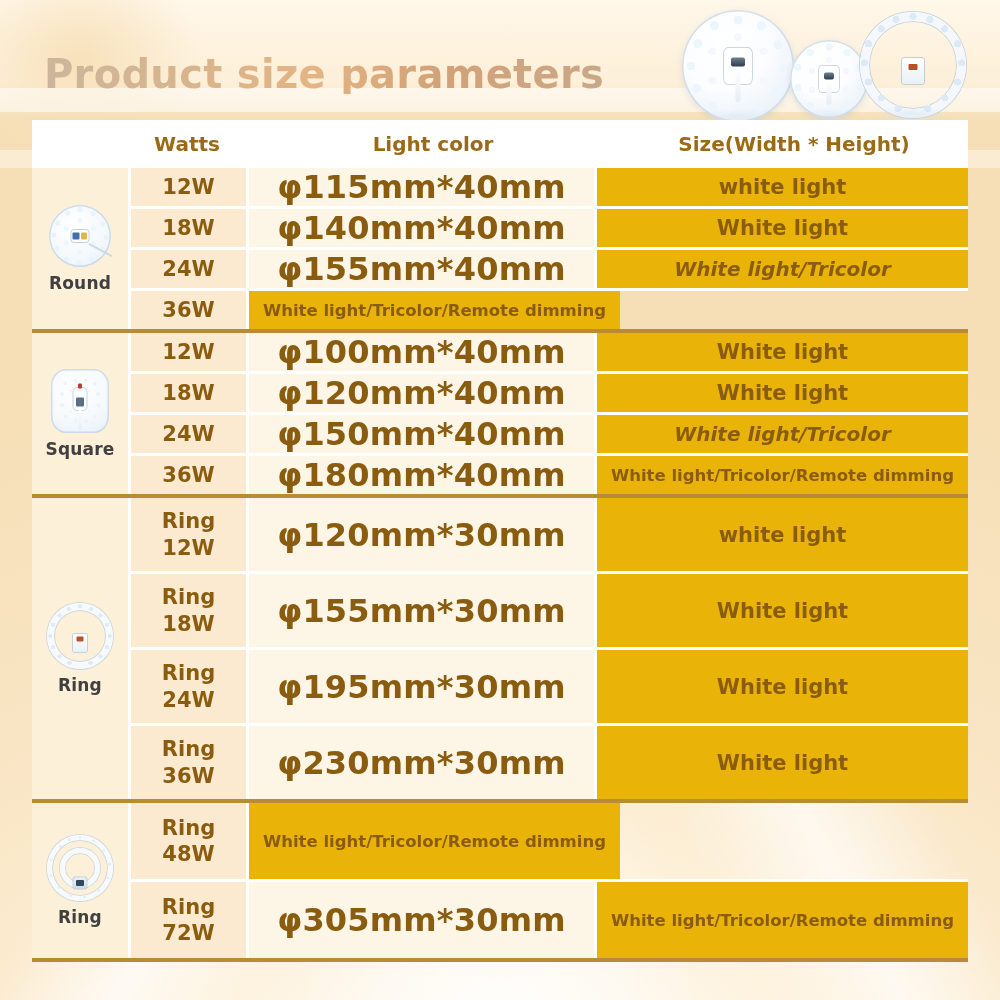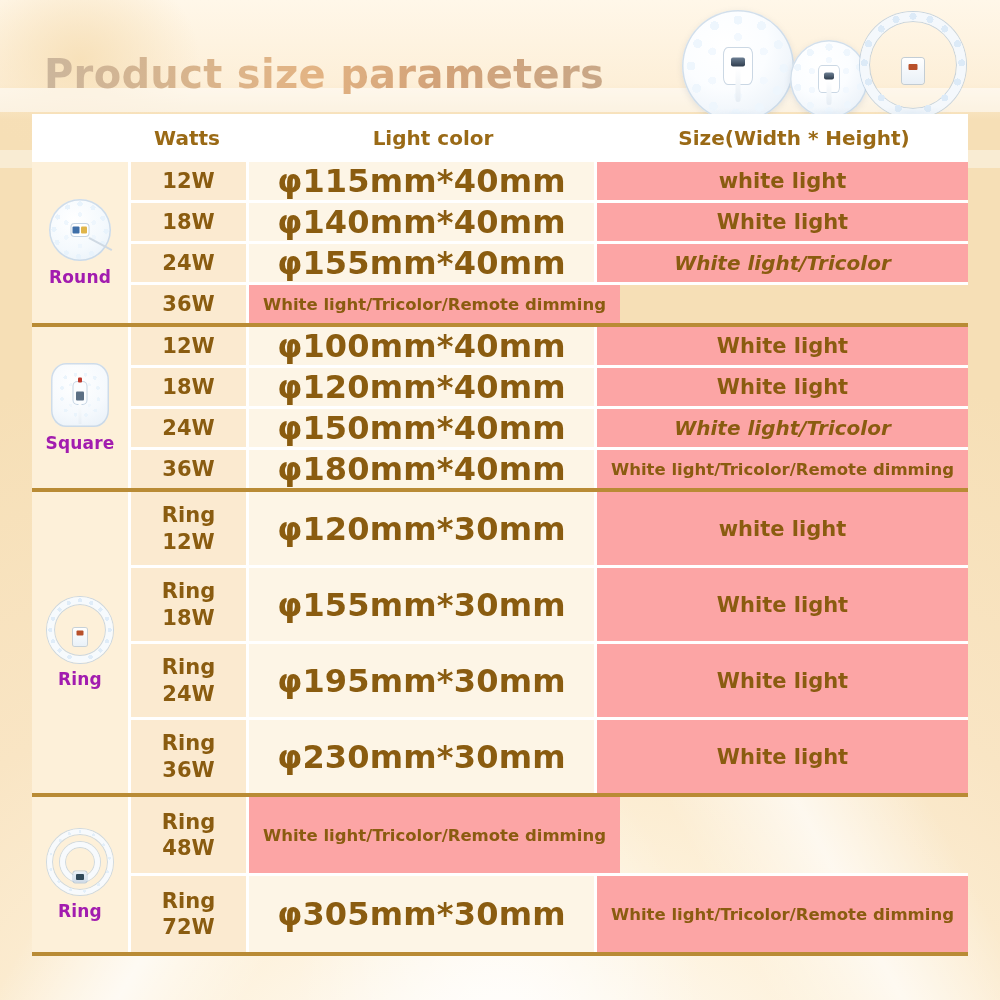--- a/index.html
+++ b/index.html
@@ -52,43 +52,43 @@
   .stem{position:absolute;left:50%;top:52%;width:5px;transform:translateX(-50%);
      background:linear-gradient(#ffffff,#e6edf4);border-radius:0 0 3px 3px;}
   .ringmod{border-radius:50%;background:transparent;position:relative;}
   .ringmod::before{content:"";position:absolute;inset:0;border-radius:50%;
      border:9px solid #f4f8fc;box-shadow:0 0 0 1px rgba(176,198,218,.7),0 0 0 1px rgba(176,198,218,.7) inset;}
   .reflect{position:absolute;left:0;right:0;bottom:-26%;height:34%;
      background:radial-gradient(50% 100% at 50% 0%, rgba(210,225,238,.55), rgba(255,255,255,0) 70%);
      filter:blur(2px);}
 
   
-  #table{position:absolute;left:32px;top:114px;width:936px;z-index:5;
+  #table{position:absolute;left:32px;top:120px;width:936px;z-index:5;
      font-size:0;}
   .thead{display:flex;height:48px;background:#ffffff;align-items:center;}
   .th{color:#9a6a16;font-weight:700;font-size:20px;text-align:center;}
   .th.c0{width:96px;}
   .th.c1{width:118px;}
   .th.c2{width:348px;}
   .th.c3{width:374px;}
   .section{display:flex;border-top:4px solid #b98b35;background:transparent;}
   .section.first{border-top:none;}
   .section.last{border-bottom:4px solid #b98b35;}
   .cell-icon{width:96px;display:flex;flex-direction:column;align-items:center;justify-content:center;
      background:#fdf0d9;border-right:3px solid #ffffff;position:relative;}
-  .icon-label{font-size:17px;font-weight:700;color:#a21caf;margin-top:6px;letter-spacing:.2px;}
+  .icon-label{font-size:17px;font-weight:700;color:#404040;margin-top:6px;letter-spacing:.2px;}
   .rows{flex:1;display:flex;flex-direction:column;}
   .row{display:flex;border-bottom:3px solid #ffffff;}
   .row:last-child{border-bottom:none;}
   .td{display:flex;align-items:center;justify-content:center;
       color:#8a5c10;font-weight:700;text-align:center;box-sizing:border-box;}
   .td.watts{width:118px;background:#fbead0;border-right:3px solid #ffffff;font-size:21px;
       line-height:1.25;flex-direction:column;}
   .td.size{width:348px;background:#fdf5e6;border-right:3px solid #ffffff;font-size:32px;letter-spacing:.2px;}
-  .td.color{width:371px;background:#fca5a5;font-size:21px;padding:8px 6px;}
+  .td.color{width:371px;background:#eab308;font-size:21px;padding:8px 6px;}
   .td.color.small{font-size:16.5px;letter-spacing:0;}
   .td.color.mid{font-size:20px;font-style:italic;}
   .r-flat{height:38px;}
   .r-tall{height:73px;}
   .r-mid{height:76px;}
   .watts-line{display:block;}
 </style>
 </head>
 <body>
 

